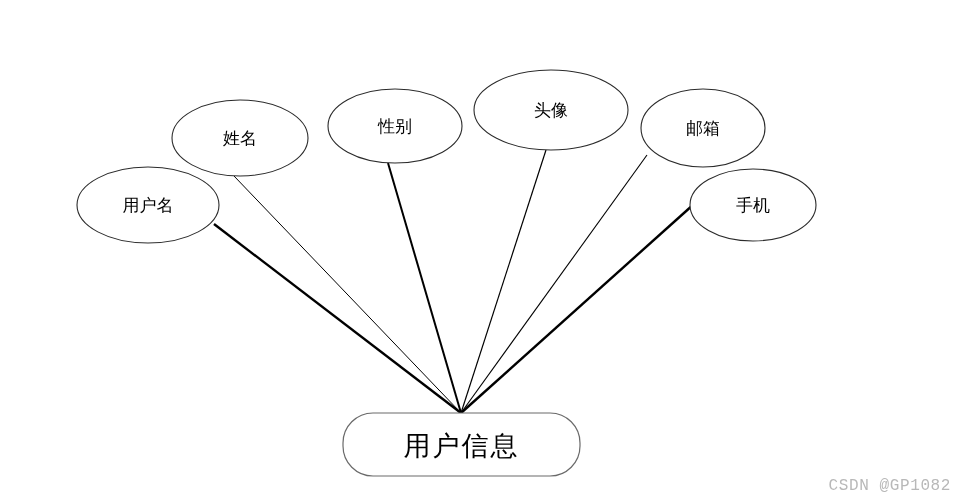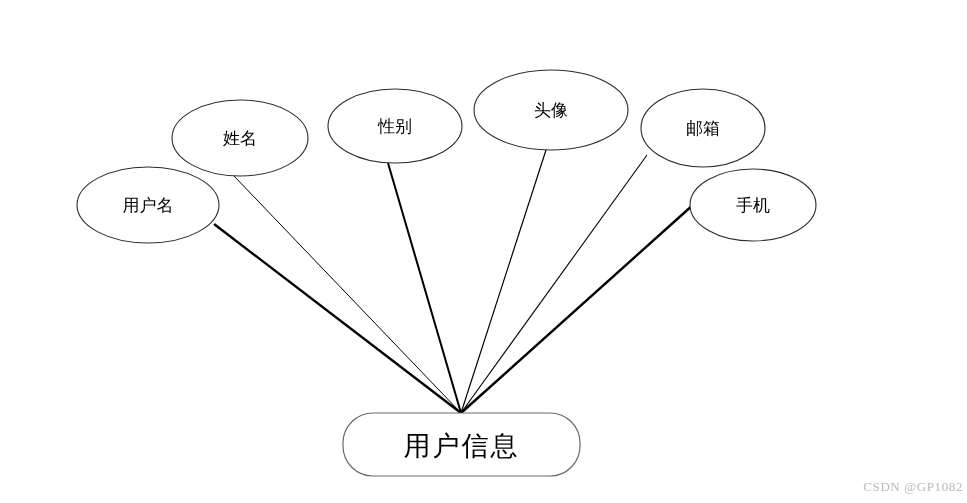--- a/index.html
+++ b/index.html
@@ -47,24 +47,24 @@
     dominant-baseline: central;
     letter-spacing: 2px;
   }
   .connector {
     stroke: #000000;
     fill: none;
     stroke-linecap: butt;
   }
   .watermark {
     position: absolute;
-    right: 4px;
+    right: 16px;
     bottom: 8px;
-    font-family: Liberation Serif, serif;
-    font-size: 13px;
+    font-family: Liberation Mono, monospace;
+    font-size: 16px;
     color: #b8b8b8;
     letter-spacing: 0.6px;
     user-select: none;
   }
 </style>
 </head>
 <body>
 
 <div id="canvas">
 

